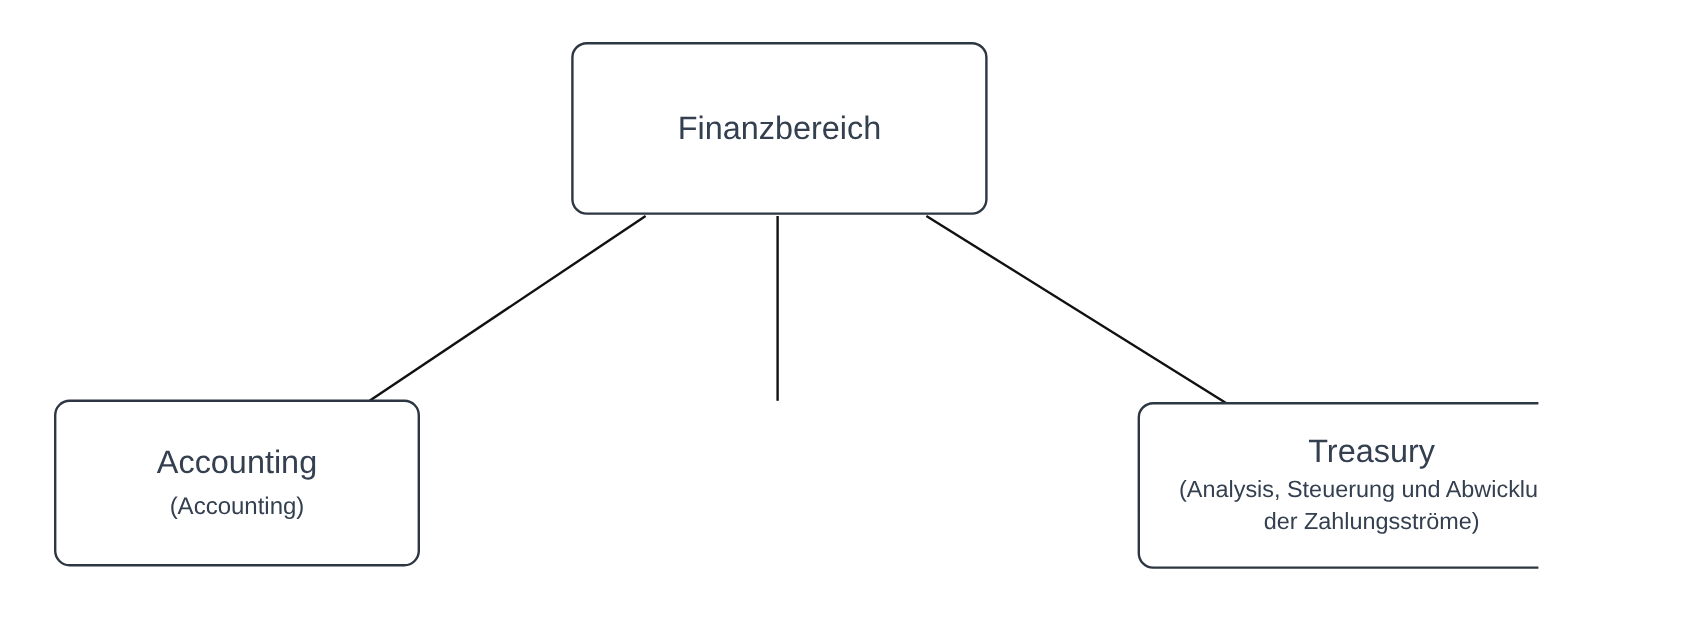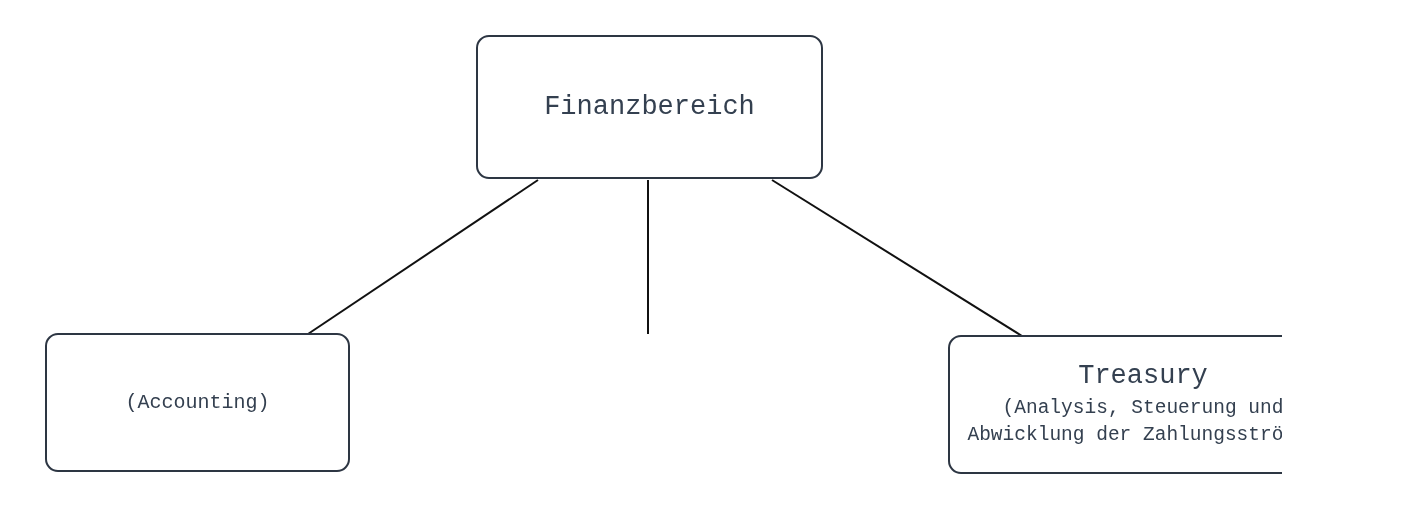--- a/index.html
+++ b/index.html
@@ -13,21 +13,20 @@
     background:var(--background);
     font-family:"Liberation Sans","DejaVu Sans",sans-serif;
     color:var(--text);
   }
   .canvas{
     position:relative;
     width:1282px;
     height:528px;
     background:var(--background);
     overflow:hidden;
-    font-family:Liberation Mono, monospace;
   }
   .connectors{
     position:absolute;
     left:0;top:0;
     width:1402px;
     height:528px;
   }
   .connectors line{
     stroke:var(--connector);
     stroke-width:2;
@@ -70,20 +69,21 @@
     <line x1="538" y1="180" x2="308" y2="334"></line>
     <line x1="648" y1="180" x2="648" y2="334"></line>
     <line x1="772" y1="180" x2="1022" y2="336"></line>
   </svg>
 
   <div class="node node-root">
     <span class="title">Finanzbereich</span>
   </div>
 
   <div class="node node-acct">
+    <span class="title">Accounting</span>
     <span class="subtitle">(Accounting)</span>
   </div>
 
 
   <div class="node node-treas">
     <span class="title">Treasury</span>
     <span class="subtitle">(Analysis, Steuerung und Abwicklung der Zahlungsströme)</span>
   </div>
 
 </div>

